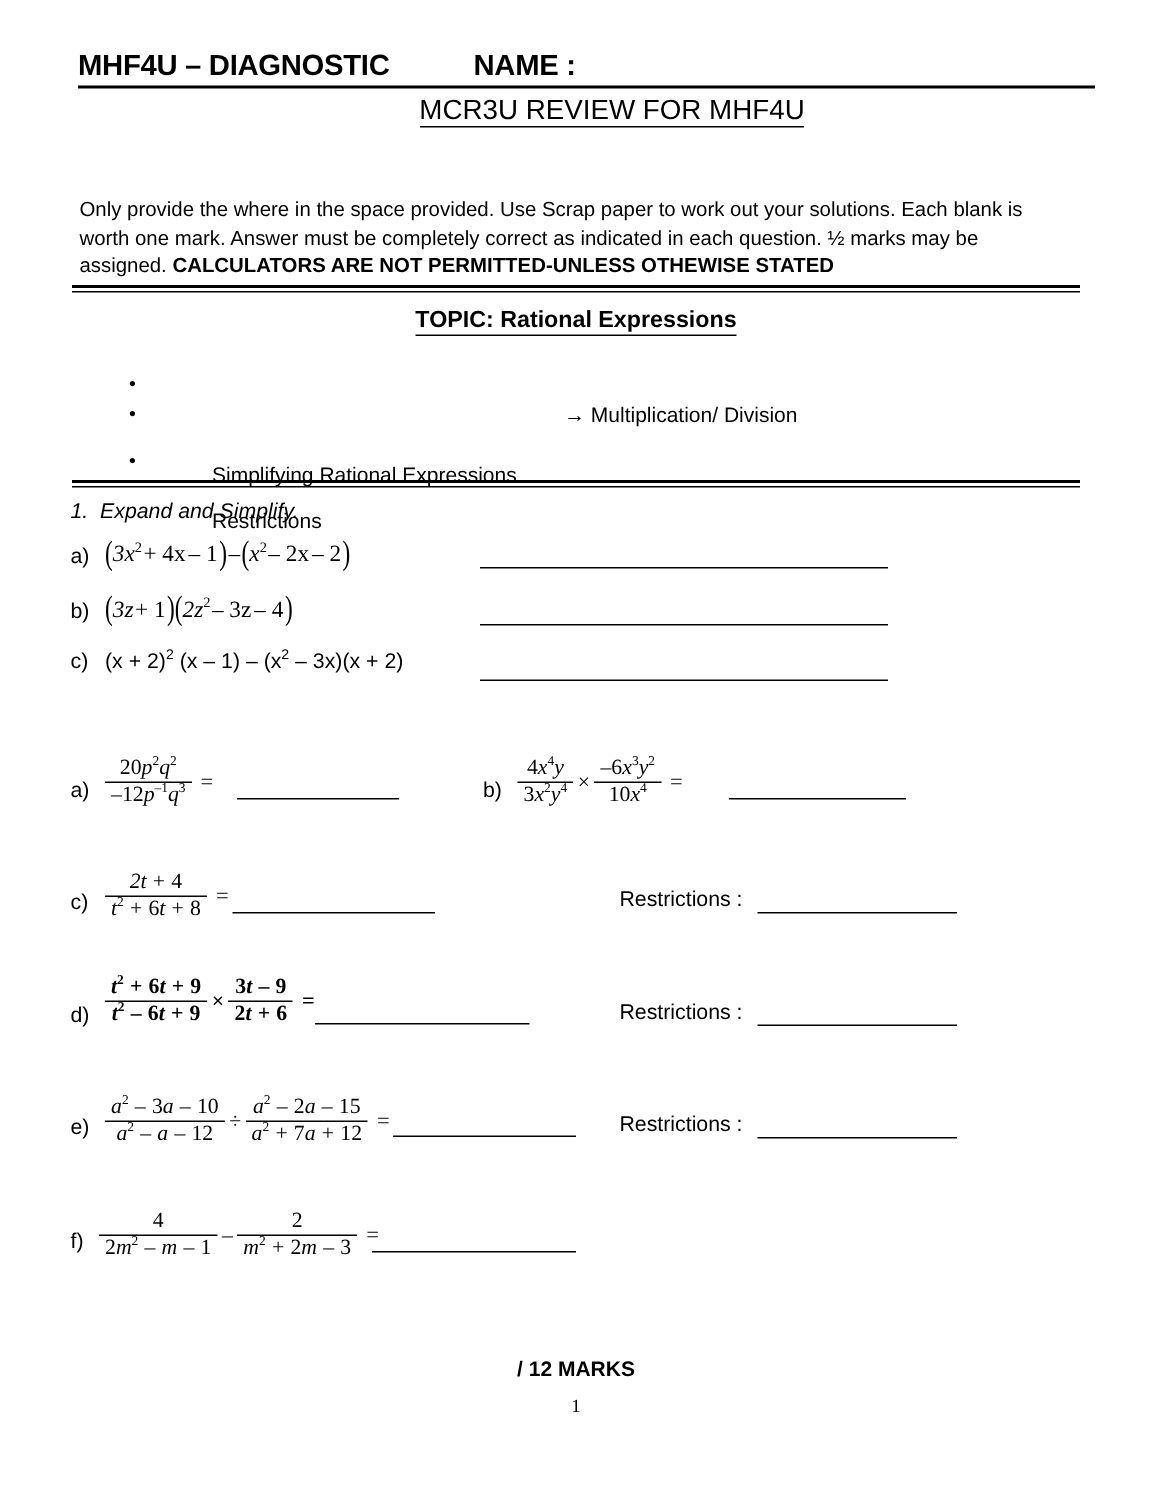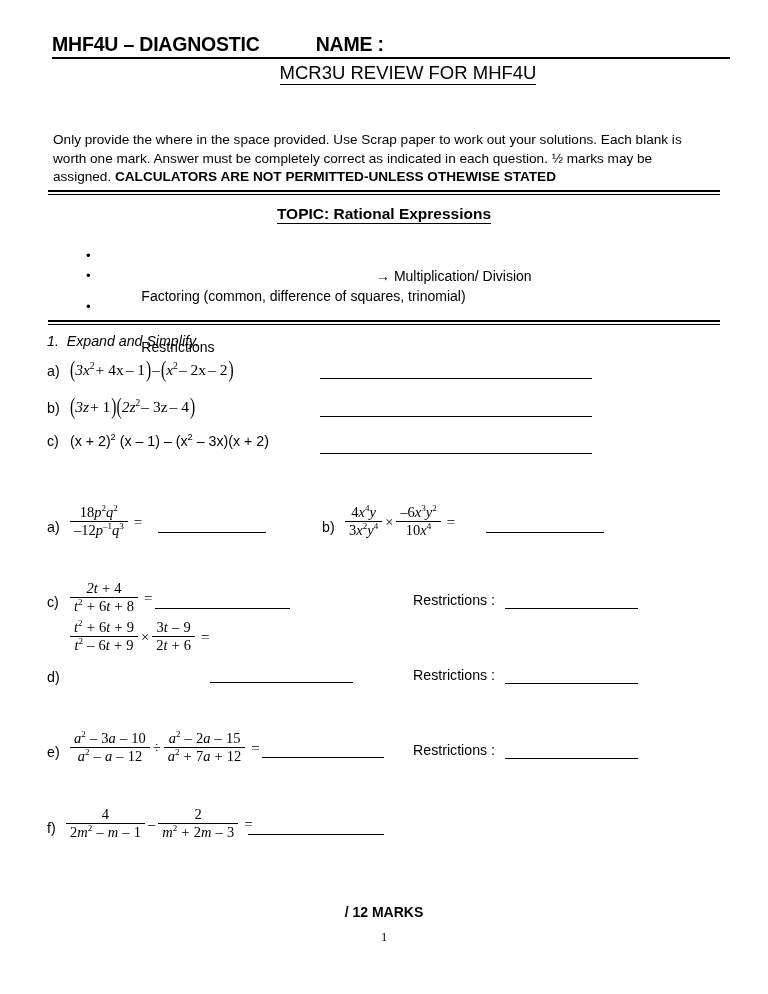--- a/index.html
+++ b/index.html
@@ -276,24 +276,24 @@
   <div class="dblrule" id="rule-top">
     <div class="r1"></div>
       <div class="r2"></div>
   </div>
 
   <div class="topic"><span>TOPIC: Rational Expressions</span></div>
 
   <div class="bullets">
     <div class="brow">
       <span class="bul">•</span>
-      <span class="btxt">Factoring (common, difference of squares, trinomial)</span>
     </div>
     <div class="brow">
       <span class="bul">•</span>
+      <span class="btxt">Simplifying Rational Expressions</span>
       <span class="barrow">→ Multiplication/ Division</span>
     </div>
     <div class="brow gap">
       <span class="bul">•</span>
       <span class="btxt">Restrictions</span>
     </div>
   </div>
 
   <div class="dblrule" id="rule-mid">
     <div class="r1"></div>
@@ -319,21 +319,21 @@
   <div class="lbl" style="left:47px; top:433px;">c)</div>
   <div class="mp" style="position:absolute; left:70px; top:433px;">
     <span>(x + 2)</span><sup>2</sup><span> (x – 1) – (x</span><sup>2</sup><span> – 3x)(x + 2)</span>
   </div>
   <div class="blank" style="left:320px; top:453px; width:272px;"></div>
 
 
   <div class="lbl" style="left:47px; top:519px;">a)</div>
   <div class="mathrow" style="left:70px; top:505px;">
     <span class="frac">
-      <span class="num"><span class="n">18</span><span>p</span><sup>2</sup><span>q</span><sup>2</sup></span>
+      <span class="num"><span class="n">20</span><span>p</span><sup>2</sup><span>q</span><sup>2</sup></span>
       <span class="den"><span class="n">–12</span><span>p</span><sup>–1</sup><span>q</span><sup>3</sup></span>
     </span>
     <span class="eqs">=</span>
   </div>
   <div class="blank" style="left:158px; top:532px; width:108px;"></div>
 
   <div class="lbl" style="left:322px; top:519px;">b)</div>
   <div class="mathrow" style="left:345px; top:505px;">
     <span class="frac">
       <span class="num"><span class="n">4</span><span>x</span><sup>4</sup><span>y</span></span>
@@ -354,21 +354,21 @@
       <span class="num">2<span style="font-style:italic">t</span> <span class="op">+</span> <span class="n">4</span></span>
       <span class="den"><span style="font-style:italic">t</span><sup>2</sup> <span class="op">+</span> <span class="n">6</span><span style="font-style:italic">t</span> <span class="op">+</span> <span class="n">8</span></span>
     </span>
     <span class="eqs">=</span>
   </div>
   <div class="blank" style="left:155px; top:608px; width:135px;"></div>
   <div class="restr" style="left:413px; top:592px;">Restrictions :</div>
   <div class="blank" style="left:505px; top:608px; width:133px;"></div>
 
   <div class="lbl" style="left:47px; top:669px;">d)</div>
-  <div class="mathrow" style="left:70px; top:620px;">
+  <div class="mathrow" style="left:70px; top:651px;font-weight:bold;">
     <span class="frac">
       <span class="num"><span style="font-style:italic">t</span><sup>2</sup> <span class="op">+</span> <span class="n">6</span><span style="font-style:italic">t</span> <span class="op">+</span> <span class="n">9</span></span>
       <span class="den"><span style="font-style:italic">t</span><sup>2</sup> <span class="op">–</span> <span class="n">6</span><span style="font-style:italic">t</span> <span class="op">+</span> <span class="n">9</span></span>
     </span>
     <span class="sym">×</span>
     <span class="frac">
       <span class="num"><span class="n">3</span><span style="font-style:italic">t</span> <span class="op">–</span> <span class="n">9</span></span>
       <span class="den"><span class="n">2</span><span style="font-style:italic">t</span> <span class="op">+</span> <span class="n">6</span></span>
     </span>
     <span class="eqs">=</span>

